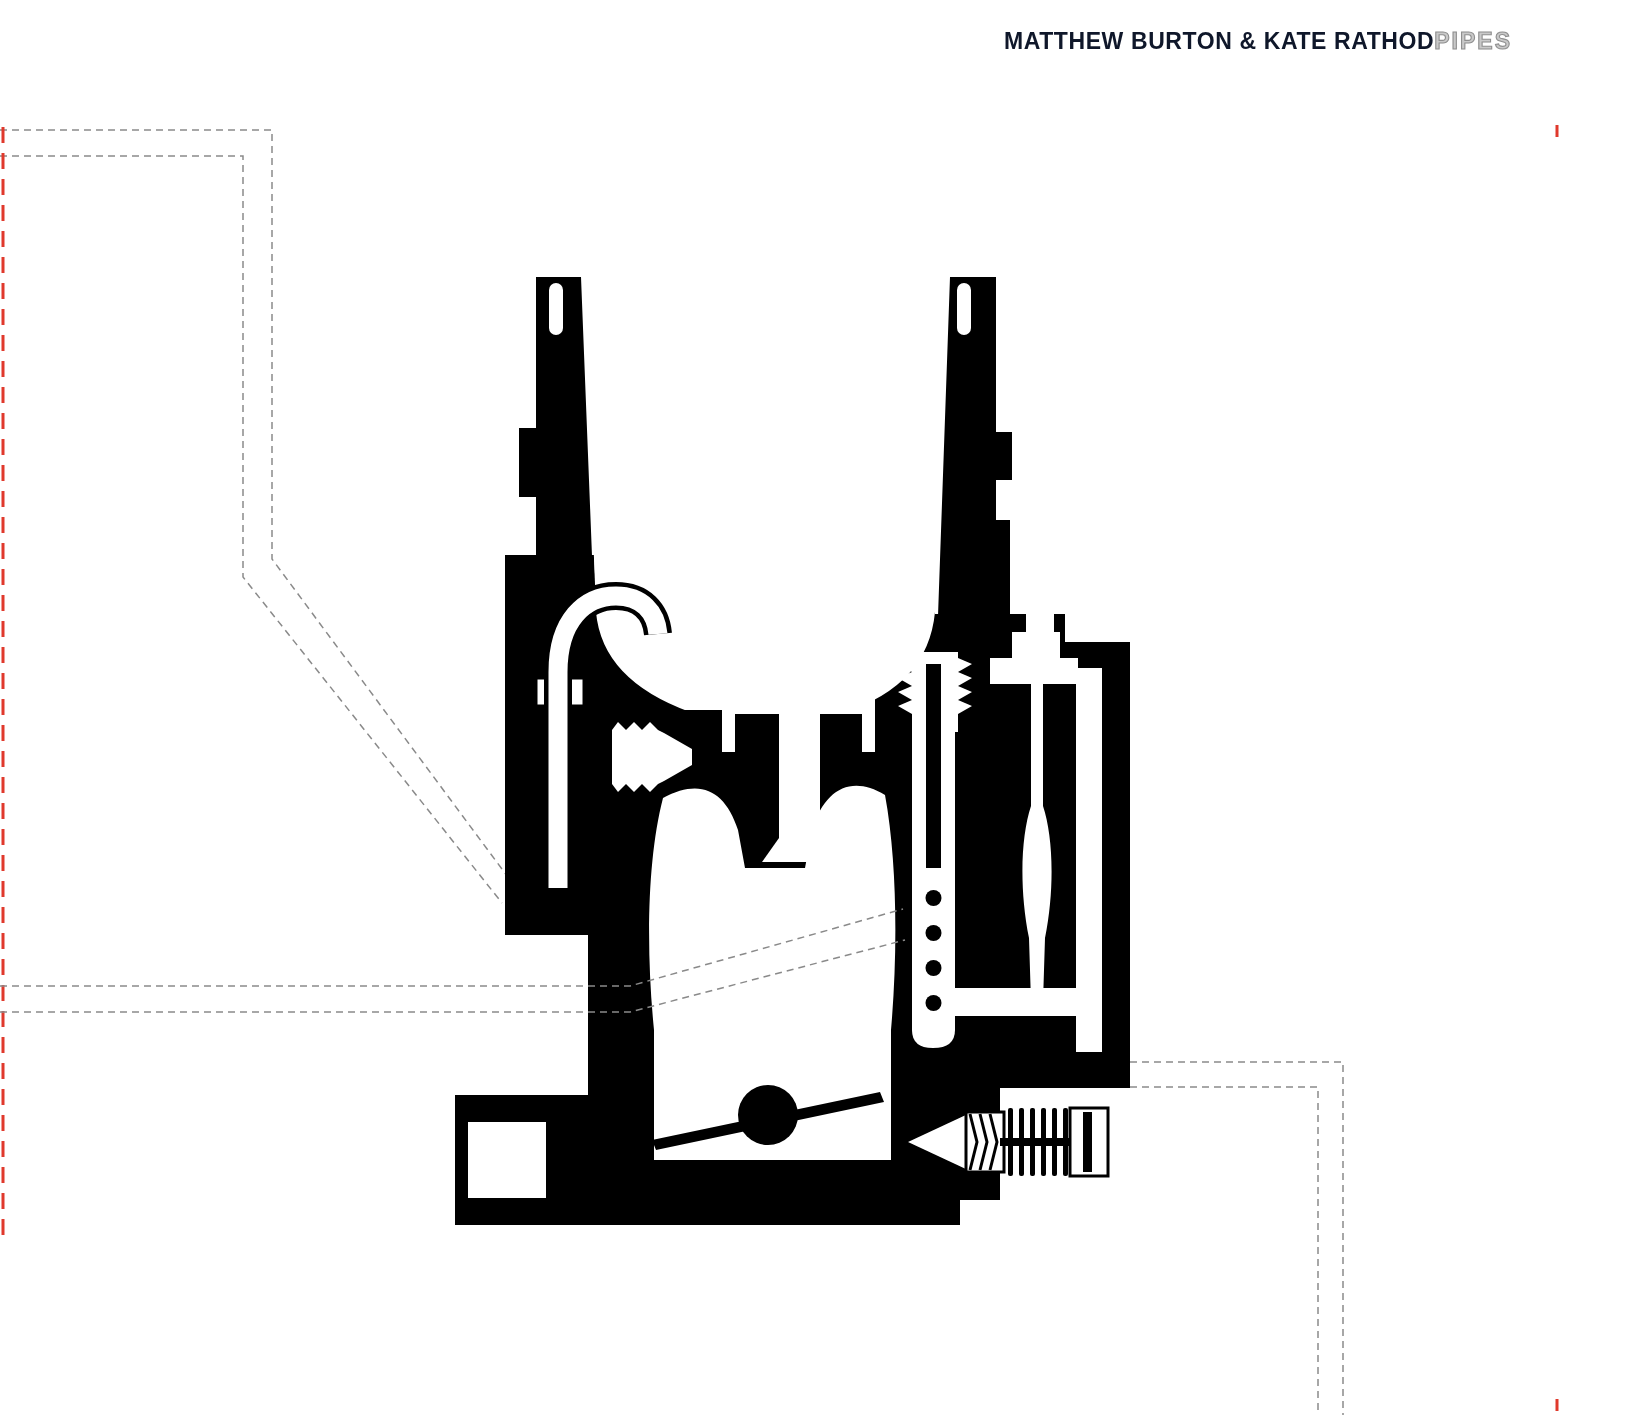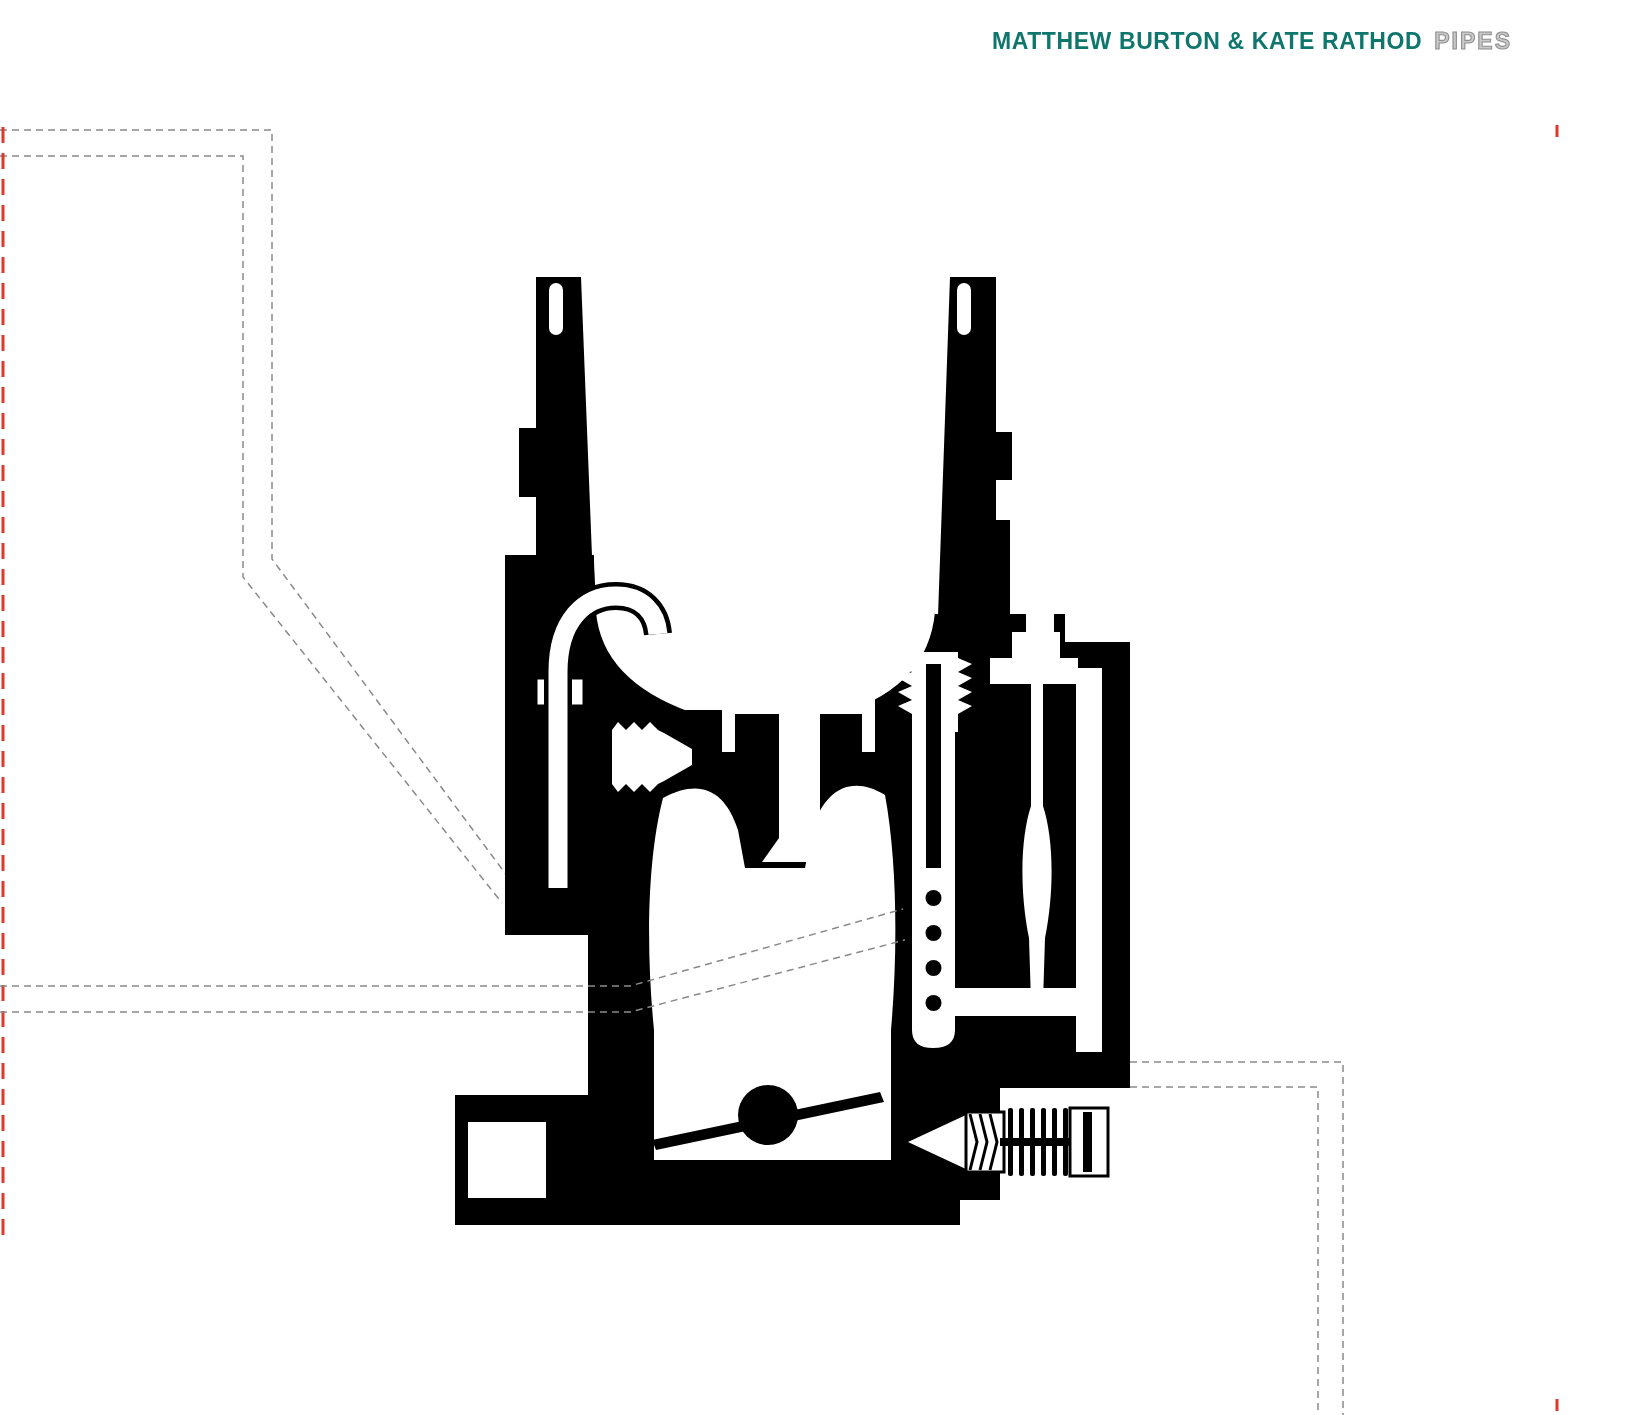--- a/index.html
+++ b/index.html
@@ -13,23 +13,22 @@
   .masthead{
     position:absolute;
     top:28px;
     right:138px;
     font-size:23px;
     font-weight:900;
     letter-spacing:0.6px;
     white-space:nowrap;
     color:#000;
   }
-  .masthead .artist{color:#0f766e;}
+  .masthead .artist{color:#0f172a;}
   .masthead .album{
-    margin-left:12px;
     color:#c9c9c9;
     -webkit-text-stroke:1.1px #8f8f8f;
     letter-spacing:2px;
   }
   svg{position:absolute;left:0;top:0;}
   .guide{stroke:#8a8a8a;stroke-width:1.5;fill:none;stroke-dasharray:7 5;}
   .crop{stroke:#e0392c;stroke-width:3;fill:none;}
   .ink{fill:#000;}
   .paper{fill:#fff;}
   .outl{fill:#fff;stroke:#000;stroke-width:3;}

